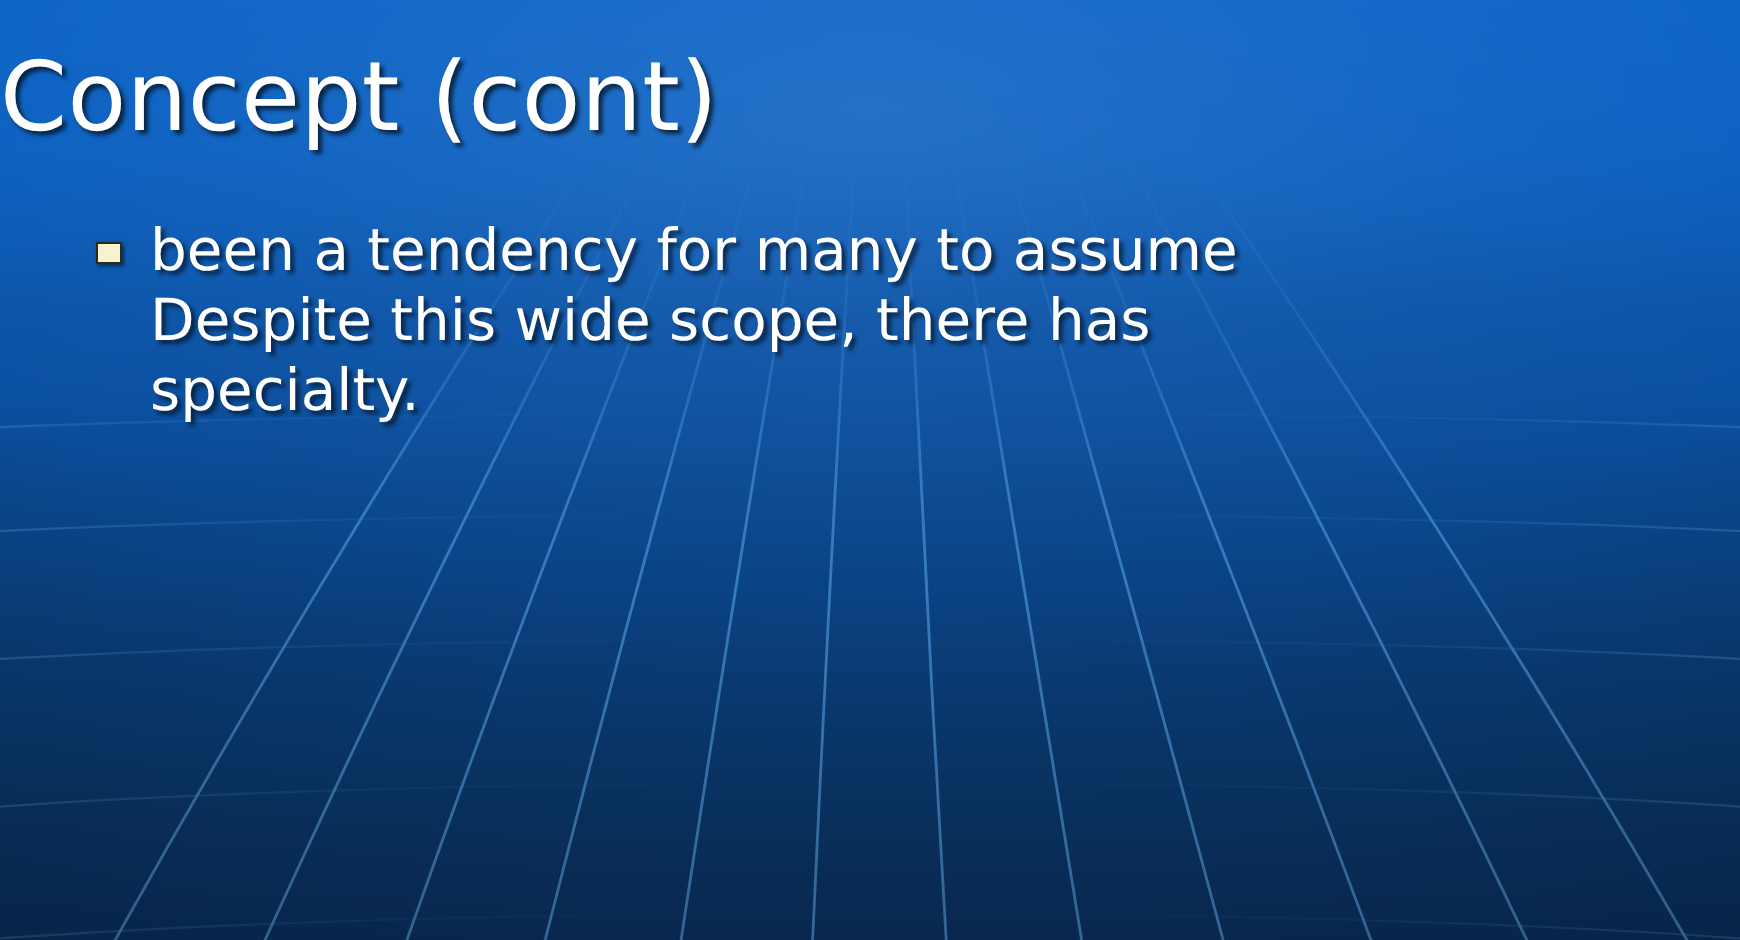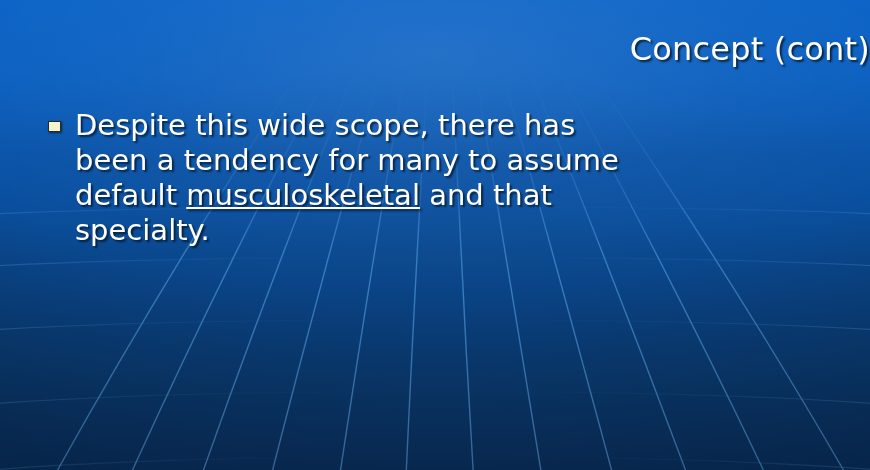--- a/index.html
+++ b/index.html
@@ -57,23 +57,23 @@
       rgba(10,82,166,0.55) 62%,
       rgba(10,72,146,0.0) 100%);
     pointer-events: none;
   }
 
   #title {
     position: absolute;
     left: 0;
     right: 0;
     top: 26px;
-    text-align: right;
+    text-align: left;
     color: #ffffff;
-    font-size: 32px;
+    font-size: 48px;
     line-height: 46px;
     font-weight: 400;
     letter-spacing: 0.2px;
     text-shadow: 2px 2px 2px rgba(0,0,0,0.65);
     white-space: nowrap;
   }
 
   #body {
     position: absolute;
     left: 48px;
@@ -155,27 +155,24 @@
 
   <div id="gridfade"></div>
   <div id="vignette"></div>
 
   <div id="title">Concept (cont)</div>
 
   <div id="body">
     <div id="bullet"></div>
     <div id="lines">
       <div class="line">
-        <span>Despite this wide scope, there has</span>
-      </div>
-      <div class="line">
         <span>been a tendency for many to assume</span>
       </div>
       <div class="line">
-        <span>default </span><span class="u">musculoskeletal</span><span> and that</span>
+        <span>Despite this wide scope, there has</span>
       </div>
       <div class="line">
         <span>specialty.</span>
       </div>
     </div>
   </div>
 
 </div>
 
 </body></html>

